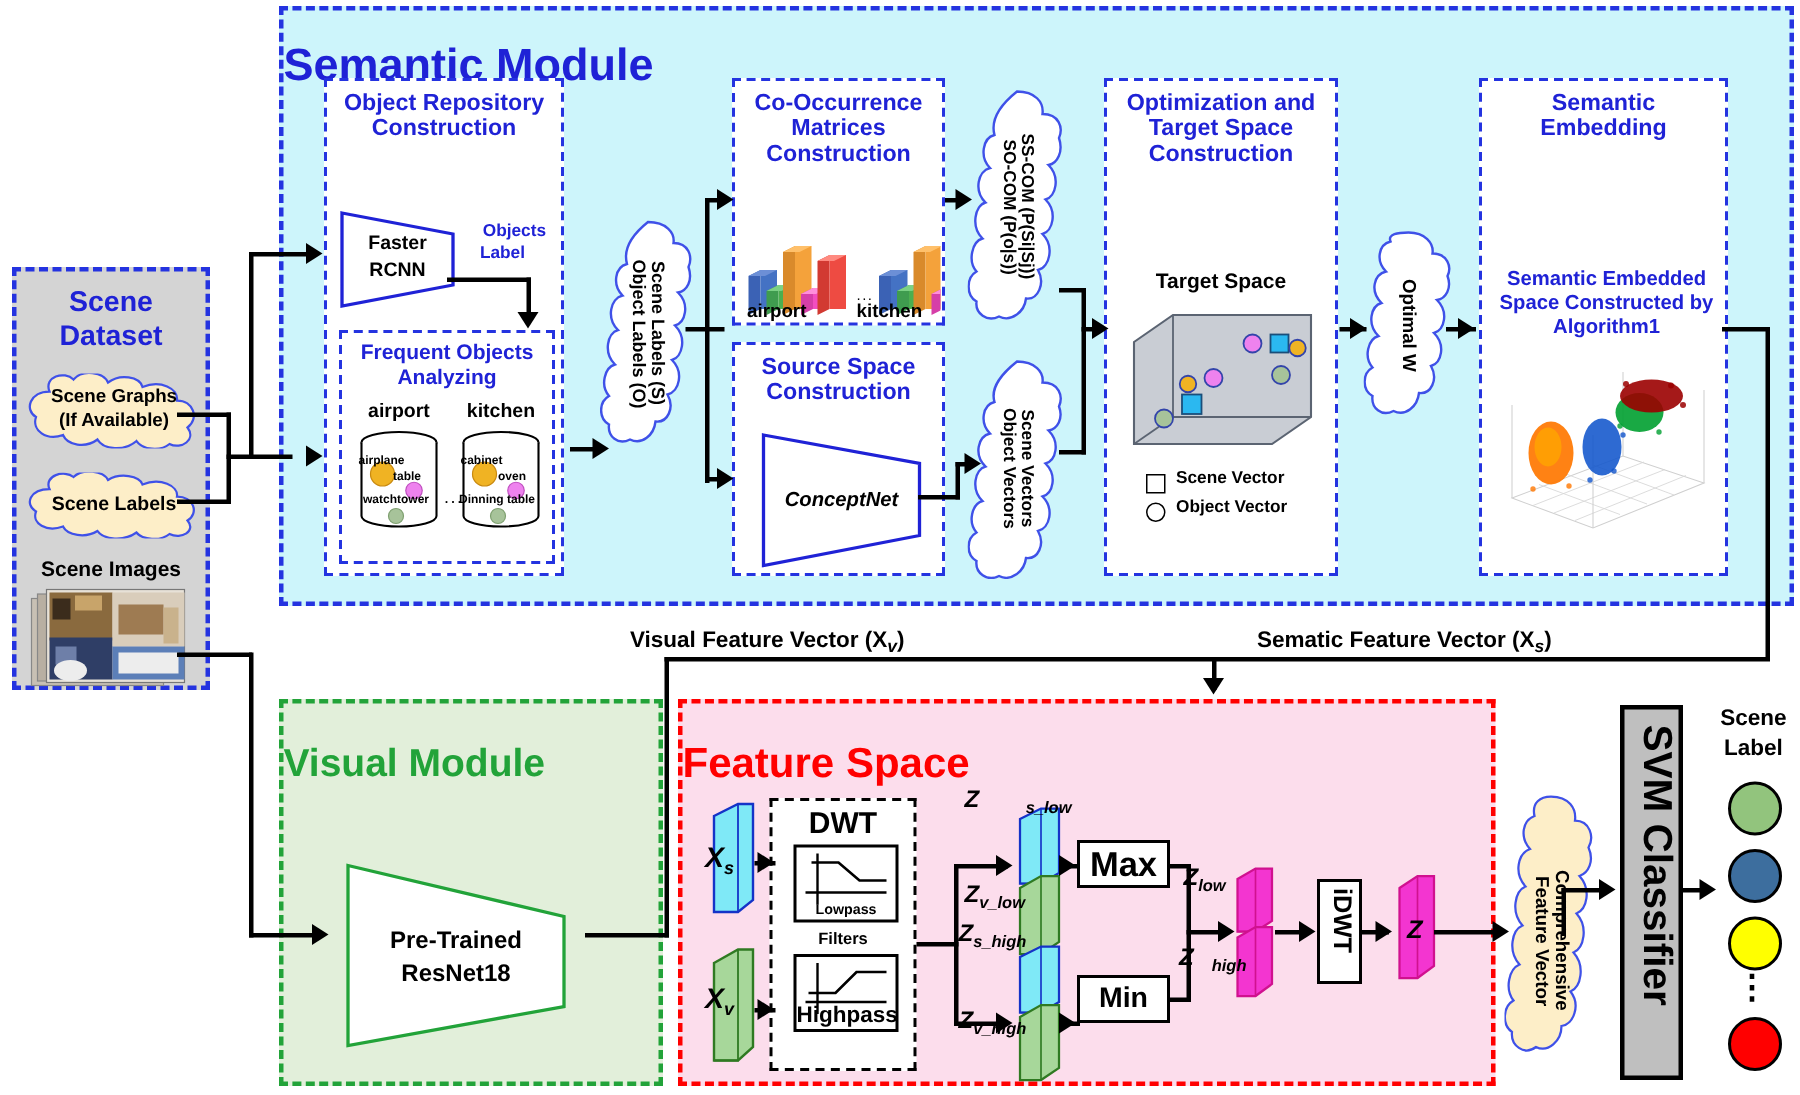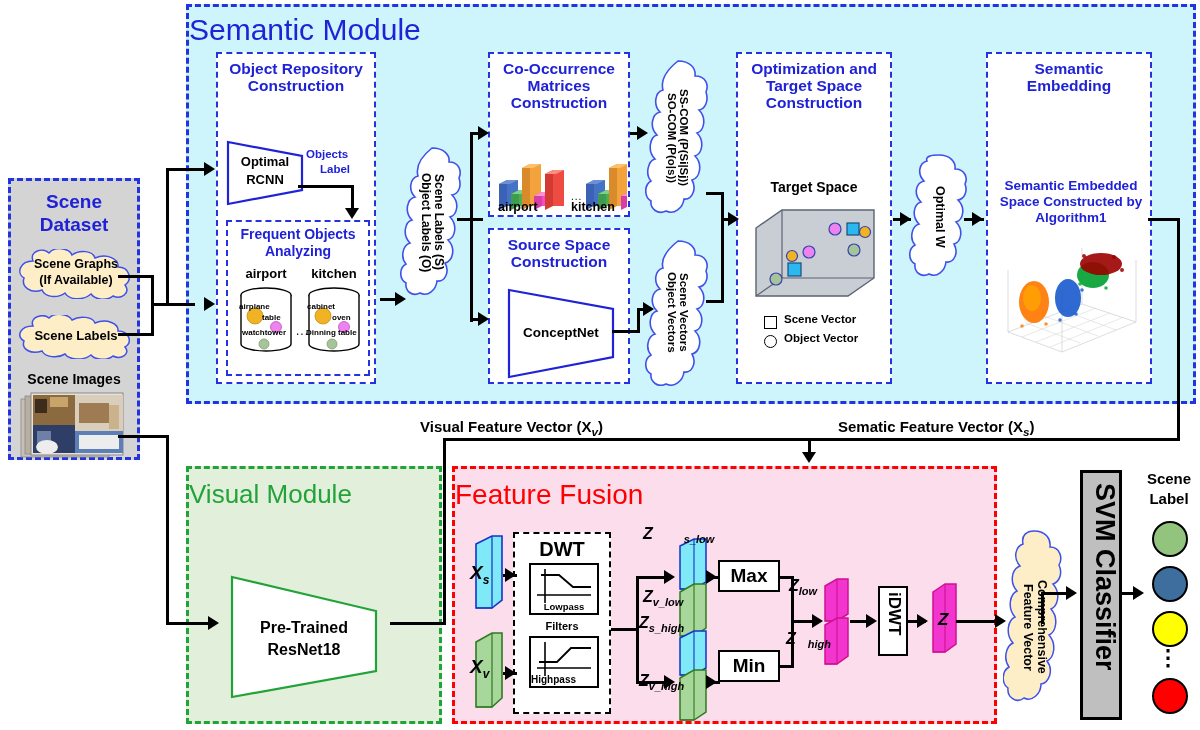--- a/index.html
+++ b/index.html
@@ -11,21 +11,21 @@
   
   #semantic-module{left:186px;top:4px;width:1010px;height:400px;
      background:#CDF5FB;border:3px dashed #2433E0;box-sizing:border-box;}
   #visual-module{left:186px;top:466px;width:256px;height:258px;
      background:#E2EFDA;border:3px dashed #22A339;box-sizing:border-box;}
   #fusion-module{left:452px;top:466px;width:545px;height:258px;
      background:#FCDDEC;border:3px dashed #FF0000;box-sizing:border-box;}
   #dataset-panel{left:8px;top:178px;width:132px;height:282px;
      background:#D4D4D4;border:3px dashed #2433E0;box-sizing:border-box;}
 
-  .mod-title{font-weight:normal;width:100%;}
+  .mod-title{font-weight:bold;width:100%;margin-top:14px;}
   #semantic-title{font-size:30px;color:#1F22D6;top:6px;left:0;}
   #visual-title{font-size:26px;color:#22A339;top:10px;left:0;}
   #fusion-title{font-size:28px;color:#FF0000;top:10px;left:0;}
 
   
   .sub{background:#fff;border:2px dashed #2433E0;box-sizing:border-box;}
   .sub-title{font-weight:bold;color:#1F22D6;font-size:15.5px;line-height:17px;
      text-align:center;width:100%;position:absolute;top:6px;left:0;}
   .blue{color:#1F22D6;font-weight:bold;}
 
@@ -65,24 +65,24 @@
 </div>
 
 <div class="abs sub" style="left:216px;top:52px;width:160px;height:332px;">
   <div class="sub-title">Object Repository</div>
   <div class="sub-title" style="top:23px;">Construction</div>
 
   <div class="trap" style="left:8px;top:86px;width:78px;height:66px;">
     <svg width="78" height="66">
         <polygon points="2,2 76,16 76,50 2,64" fill="#fff" stroke="#1F22D6" stroke-width="2.2"></polygon>
       </svg>
-    <div class="lbl" style="top:14px;font-size:13px;">Optimal</div>
+    <div class="lbl" style="top:14px;font-size:13px;">Faster</div>
     <div class="lbl" style="top:32px;font-size:13px;">RCNN</div>
   </div>
-  <div class="abs blue" style="left:88px;top:94px;font-size:11.5px;text-align:left;width:58px;">Objects</div>
+  <div class="abs blue" style="left:88px;top:94px;font-size:11.5px;text-align:right;width:58px;">Objects</div>
   <div class="abs blue" style="left:88px;top:109px;font-size:11.5px;text-align:center;width:58px;">Label</div>
 
   <div class="ln" style="left:80px;top:131px;width:56px;height:3px;"></div>
   <div class="ln" style="left:133px;top:131px;width:3px;height:26px;"></div>
   <div class="ah ah-d" style="left:127px;top:154px;"></div>
 
   <div class="abs sub" style="left:8px;top:166px;width:144px;height:156px;">
     <div class="sub-title" style="top:4px;font-size:14px;">Frequent Objects</div>
     <div class="sub-title" style="top:21px;font-size:14px;">Analyzing</div>
 
@@ -180,21 +180,21 @@
   <div class="abs" style="left:81px;top:146px;font-size:12.5px;font-weight:bold;">kitchen</div>
 </div>
 
 <div class="abs sub" style="left:488px;top:228px;width:142px;height:156px;">
   <div class="sub-title">Source Space</div>
   <div class="sub-title" style="top:23px;">Construction</div>
   <div class="trap" style="left:16px;top:57px;width:110px;height:93px;">
     <svg width="110" height="93">
         <polygon points="3,3 107,22 107,70 3,90" fill="#fff" stroke="#1F22D6" stroke-width="2.2"></polygon>
       </svg>
-    <div class="lbl" style="top:38px;font-size:13.5px;">ConceptNet</div>
+    <div class="lbl" style="top:38px;font-size:13.5px;font-style:italic;">ConceptNet</div>
   </div>
 </div>
 
 <div class="cloud" style="left:645px;top:58px;width:66px;height:160px;">
   <svg width="66" height="160" viewBox="0 0 66 160">
     <path d="M33,3 C45,3 51,10 50,18 C61,18 64,27 61,34 C64,43 60,51 54,52
              C62,60 59,73 52,75 C60,83 57,96 50,98 C58,106 55,120 47,122
              C52,131 47,142 39,141 C38,150 29,157 21,153 C13,157 5,151 6,143
              C-1,139 -1,127 6,123 C0,116 3,103 10,101 C2,93 5,79 12,77
              C4,69 7,56 15,54 C8,47 10,34 18,32 C15,21 23,11 33,3 Z" fill="#ffffff" stroke="#3F51E8" stroke-width="1.6"></path>
@@ -377,21 +377,21 @@
   <div class="trap" style="left:40px;top:104px;width:150px;height:128px;">
     <svg width="150" height="128">
         <polygon points="3,4 147,38 147,98 3,124" fill="#fff" stroke="#22A339" stroke-width="2.2"></polygon>
       </svg>
     <div class="lbl" style="top:46px;font-size:16px;">Pre-Trained</div>
     <div class="lbl" style="top:68px;font-size:16px;">ResNet18</div>
   </div>
 </div>
 
 <div class="abs" id="fusion-module">
-  <div class="abs mod-title" id="fusion-title">Feature Fusion</div>
+  <div class="abs mod-title" id="fusion-title">Feature Space</div>
 </div>
 
 <div class="abs" style="left:470px;top:534px;width:36px;height:82px;">
   <svg width="36" height="82">
     <polygon points="6,10 22,2 32,2 32,66 22,74 6,74" fill="#7FE9F7" stroke="#1433C8" stroke-width="1.6"></polygon>
     <polyline points="22,2 22,74 6,74" fill="none" stroke="#1433C8" stroke-width="1.2"></polyline>
   </svg>
 </div>
 <div class="abs" style="left:470px;top:562px;font-size:19px;font-style:italic;font-weight:bold;"><span>X</span><sub style="font-size:12px;">s</sub></div>
 
@@ -415,21 +415,21 @@
     <div class="abs" style="left:0;bottom:1px;width:100%;text-align:center;font-size:9.5px;font-weight:bold;">Lowpass</div>
   </div>
   <div class="abs" style="left:0;top:86px;width:100%;text-align:center;font-size:11px;font-weight:bold;">Filters</div>
 
   <div class="abs wbox" style="left:14px;top:102px;width:70px;height:52px;">
     <svg width="66" height="48">
       <polyline points="14,4 14,38" stroke="#000" stroke-width="1.6" fill="none"></polyline>
       <polyline points="6,30 60,30" stroke="#000" stroke-width="1.6" fill="none"></polyline>
       <polyline points="8,24 26,24 40,10 60,10" stroke="#000" stroke-width="1.8" fill="none"></polyline>
     </svg>
-    <div class="abs" style="left:0;bottom:1px;width:100%;text-align:left;font-size:10px;font-weight:bold;">Highpass</div>
+    <div class="abs" style="left:0;bottom:1px;width:100%;text-align:left;font-size:15px;font-weight:bold;">Highpass</div>
   </div>
 </div>
 
 <div class="abs" style="left:676px;top:538px;width:34px;height:56px;">
   <svg width="34" height="56">
     <polygon points="4,8 18,1 30,1 30,44 18,51 4,51" fill="#7FE9F7" stroke="#1433C8" stroke-width="1.5"></polygon>
     <polyline points="18,1 18,51 4,51" fill="none" stroke="#1433C8" stroke-width="1.1"></polyline>
   </svg>
 </div>
 <div class="abs" style="left:643px;top:525px;font-size:16px;font-style:italic;font-weight:bold;"><span>Z</span><sub style="font-size:11px;margin-left:31px;">s_low</sub></div>
@@ -451,21 +451,21 @@
 <div class="abs" style="left:639px;top:614px;font-size:16px;font-style:italic;font-weight:bold;"><span>Z</span><sub style="font-size:11px;">s_high</sub></div>
 
 <div class="abs" style="left:676px;top:668px;width:34px;height:56px;">
   <svg width="34" height="56">
     <polygon points="4,10 18,2 30,2 30,44 18,52 4,52" fill="#A7D79A" stroke="#2F7A22" stroke-width="1.5"></polygon>
     <polyline points="18,2 18,52 4,52" fill="none" stroke="#2F7A22" stroke-width="1.1"></polyline>
   </svg>
 </div>
 <div class="abs" style="left:639px;top:672px;font-size:16px;font-style:italic;font-weight:bold;"><span>Z</span><sub style="font-size:11px;">v_high</sub></div>
 
-<div class="abs wbox ctr" style="left:718px;top:560px;width:62px;height:32px;font-size:19px;">Max</div>
+<div class="abs wbox ctr" style="left:718px;top:560px;width:62px;height:32px;font-size:23px;">Max</div>
 <div class="abs wbox ctr" style="left:718px;top:650px;width:62px;height:32px;font-size:19px;">Min</div>
 
 <div class="abs" style="left:822px;top:578px;width:30px;height:46px;">
   <svg width="30" height="46">
     <polygon points="3,8 15,1 26,1 26,36 15,43 3,43" fill="#F335D0" stroke="#D0118F" stroke-width="1.5"></polygon>
     <polyline points="15,1 15,43 3,43" fill="none" stroke="#D0118F" stroke-width="1.1"></polyline>
   </svg>
 </div>
 <div class="abs" style="left:789px;top:577px;font-size:16px;font-style:italic;font-weight:bold;"><span>Z</span><sub style="font-size:11px;">low</sub></div>
 

